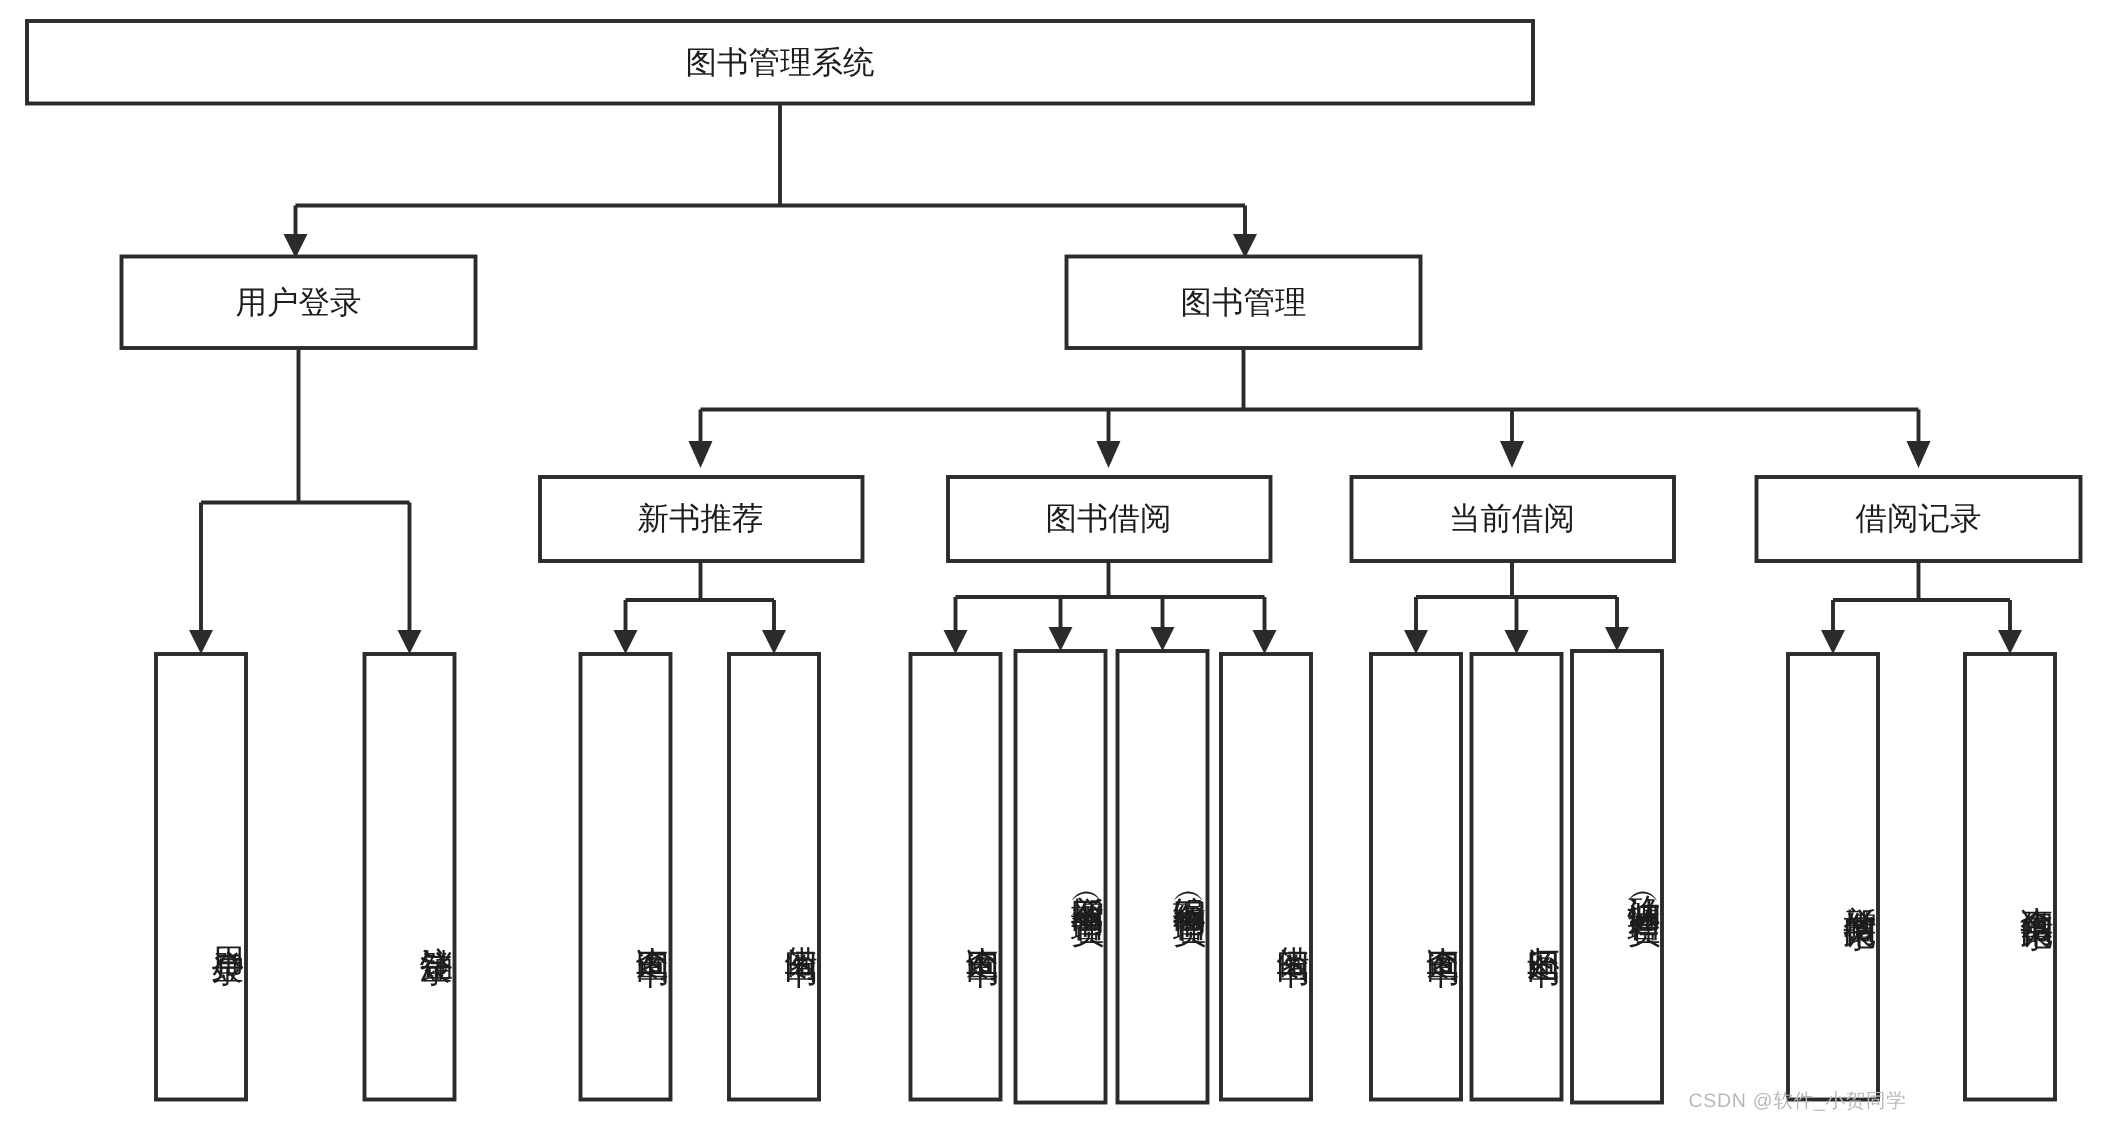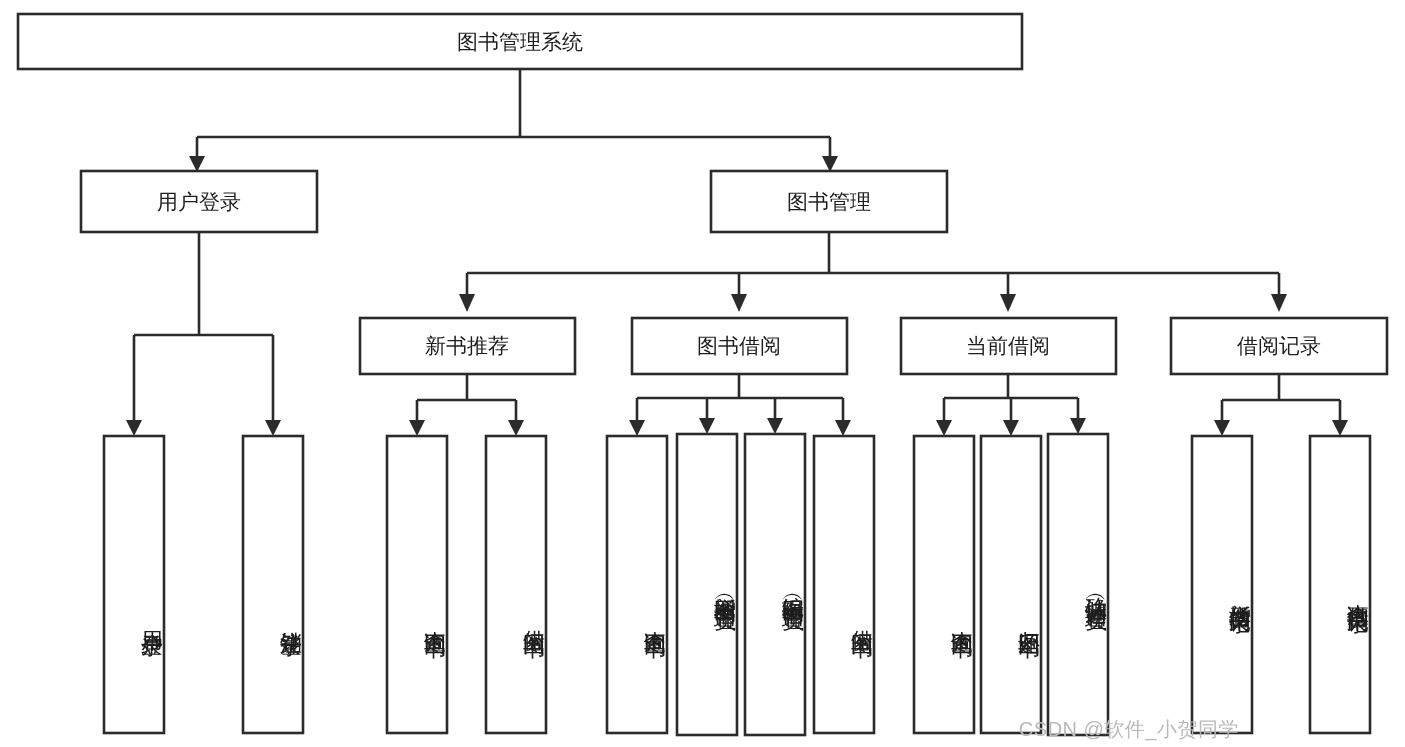--- a/index.html
+++ b/index.html
@@ -12,20 +12,21 @@
     height: 747px;
     font-family: "Liberation Sans", sans-serif;
     overflow: hidden;
     position: relative;
   }
   #diagram-root {
     position: relative;
     width: 1247px;
     height: 747px;
     background: #ffffff;
+    padding-left: 32px;
   }
   svg.flow {
     position: absolute;
     left: 0;
     top: 0;
     width: 1405px;
     height: 747px;
   }
   .node-box {
     fill: #ffffff;
@@ -62,21 +63,21 @@
     display: flex;
     align-items: flex-start;
     justify-content: center;
     pointer-events: none;
   }
   .watermark {
     position: absolute;
     right: 8px;
     bottom: 4px;
     font-family: "Liberation Sans", sans-serif;
-    font-size: 20px;
+    font-size: 13px;
     color: #b9b9b9;
     letter-spacing: 0.5px;
     white-space: nowrap;
   }
 </style>
 </head>
 <body>
 
 <div id="diagram-root">
 

